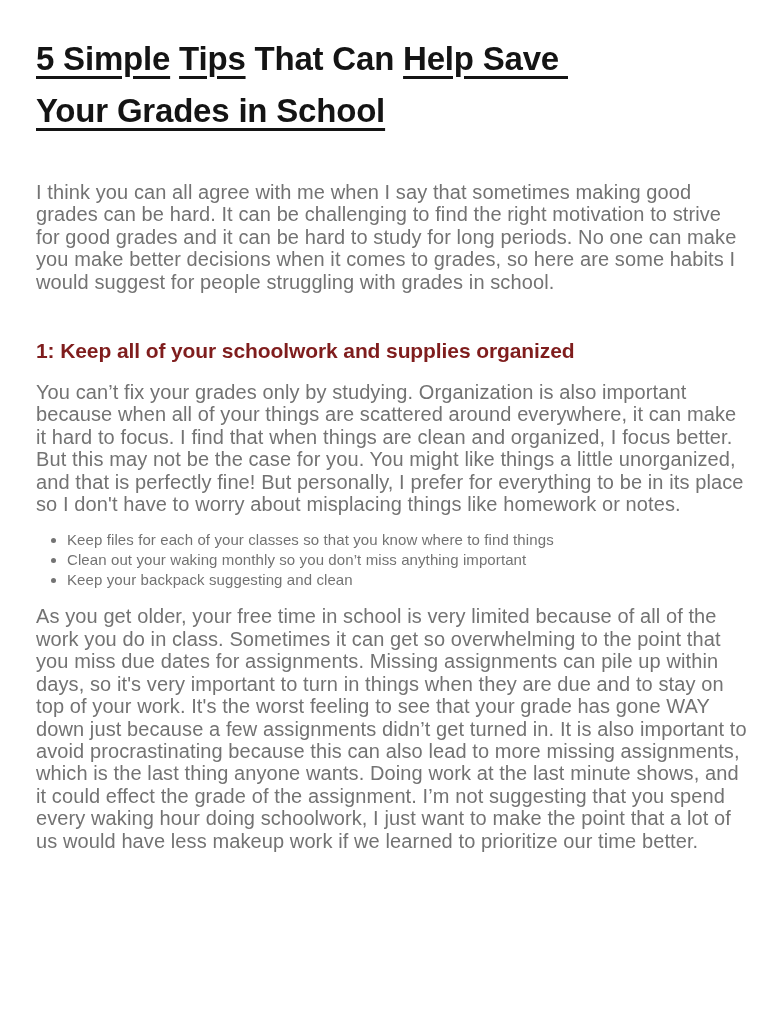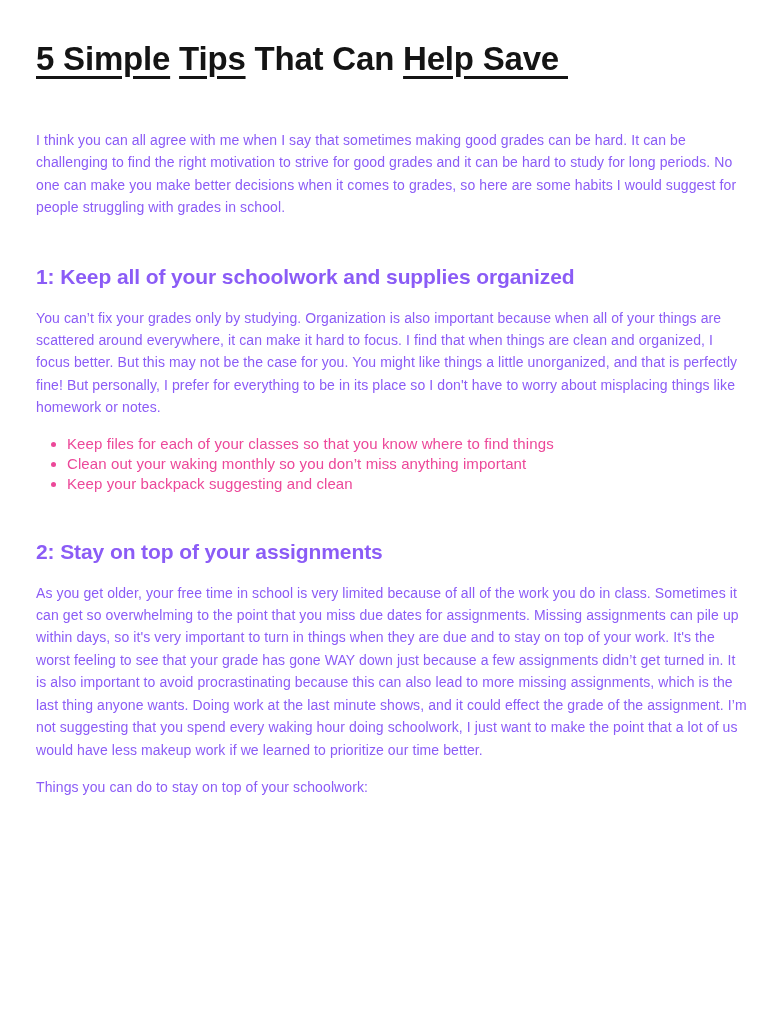--- a/index.html
+++ b/index.html
@@ -26,59 +26,58 @@
   }
   .title-line {
     white-space: pre-wrap;
   }
   .u {
     text-decoration: underline;
     text-decoration-thickness: 3px;
     text-underline-offset: 6px;
   }
   p.body-para {
-    font-size: 14px;
+    font-size: 20px;
     line-height: 22.4px;
-    color: #8b5cf6;
+    color: #737373;
     letter-spacing: 0.1px;
     margin: 0 0 15px 0;
   }
   h2.section-heading {
     font-size: 21px;
     line-height: 27px;
     font-weight: 700;
-    color: #8b5cf6;
+    color: #7f1d1d;
     letter-spacing: -0.1px;
     margin: 44px 0 17px 0;
   }
   ul.bullet-list {
     margin: 0 0 15px 0;
     padding: 0 0 0 31px;
     list-style: disc;
   }
   ul.bullet-list li {
     font-size: 15px;
     line-height: 20px;
-    color: #ec4899;
+    color: #737373;
     letter-spacing: 0.1px;
   }
 </style>
 </head>
 <body>
 
 <div class="doc-page">
   <h1 class="doc-title">
       <div class="title-line"><span class="u">5 Simple</span><span> </span><span class="u">Tips</span><span> That Can </span><span class="u">Help Save </span></div>
+      <div class="title-line"><span class="u">Your Grades in School</span></div>
     </h1>
   <p class="body-para">I think you can all agree with me when I say that sometimes making good grades can be hard. It can be challenging to find the right motivation to strive for good grades and it can be hard to study for long periods. No one can make you make better decisions when it comes to grades, so here are some habits I would suggest for people struggling with grades in school.</p>
   <div>
       <h2 class="section-heading">1: Keep all of your schoolwork and supplies organized</h2>
       <p class="body-para">You can’t fix your grades only by studying. Organization is also important because when all of your things are scattered around everywhere, it can make it hard to focus. I find that when things are clean and organized, I focus better. But this may not be the case for you. You might like things a little unorganized, and that is perfectly fine! But personally, I prefer for everything to be in its place so I don't have to worry about misplacing things like homework or notes.</p>
       <ul class="bullet-list">
         <li>Keep files for each of your classes so that you know where to find things</li>
         <li>Clean out your waking monthly so you don’t miss anything important</li>
         <li>Keep your backpack suggesting and clean</li>
       </ul>
-      <h2 class="section-heading">2: Stay on top of your assignments</h2>
       <p class="body-para">As you get older, your free time in school is very limited because of all of the work you do in class. Sometimes it can get so overwhelming to the point that you miss due dates for assignments. Missing assignments can pile up within days, so it's very important to turn in things when they are due and to stay on top of your work. It's the worst feeling to see that your grade has gone WAY down just because a few assignments didn’t get turned in. It is also important to avoid procrastinating because this can also lead to more missing assignments, which is the last thing anyone wants. Doing work at the last minute shows, and it could effect the grade of the assignment. I’m not suggesting that you spend every waking hour doing schoolwork, I just want to make the point that a lot of us would have less makeup work if we learned to prioritize our time better.</p>
-      <p class="body-para">Things you can do to stay on top of your schoolwork:</p>
     </div>
 </div>
 
 </body></html>

